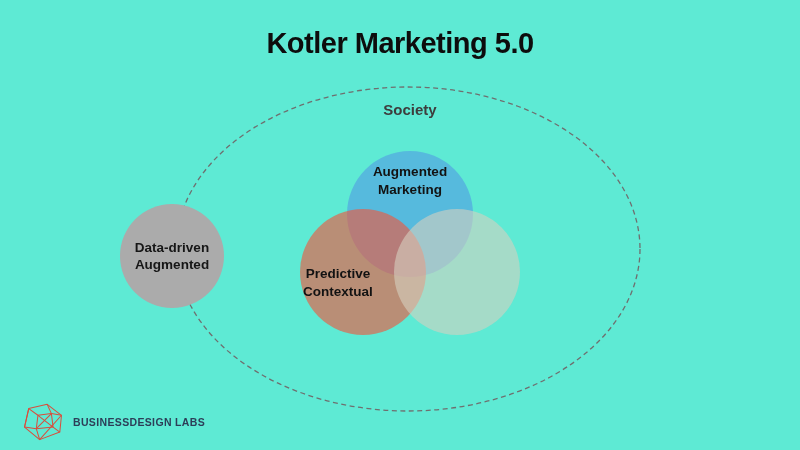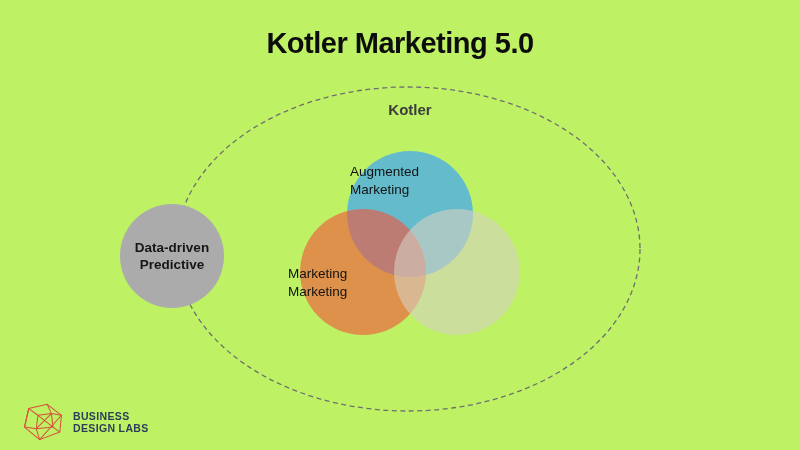--- a/index.html
+++ b/index.html
@@ -1,17 +1,17 @@
 <!DOCTYPE html>
 <html><head>
 <meta charset="utf-8">
 <style>
   html,body{margin:0;padding:0;background:#ffffff;}
   .frame{
-    position:relative;width:800px;height:450px;background:#bef264;
+    position:relative;width:800px;height:450px;background:#5eead4;
     font-family:"Liberation Sans",sans-serif;overflow:hidden;
   }
   .page-title{
     position:absolute;top:27px;left:0;width:800px;margin:0;
     text-align:center;font-size:29px;font-weight:700;color:#0d0d0d;
     letter-spacing:-0.5px;
   }
   .ellipse-svg{position:absolute;left:0;top:0;width:800px;height:450px;}
   .env-label{
     position:absolute;font-size:15px;font-weight:700;color:#3d3d3d;
@@ -27,59 +27,59 @@
   }
   .side-circle.left{left:120px;top:204px;}
   .side-circle.right{left:585px;top:205px;}
   .side-circle .lbl{display:block;width:82px;}
   .side-circle.right .lbl{width:70px;}
   .vc{position:absolute;width:126px;height:126px;border-radius:50%;}
   .vc.blue{left:347px;top:151px;background:rgba(85,178,222,0.85);z-index:1;}
   .vc.red{left:300px;top:209px;background:rgba(242,85,60,0.62);z-index:2;}
   .vc.beige{left:394px;top:209px;background:rgba(214,209,191,0.60);z-index:3;}
   .vlabel{
-    position:absolute;z-index:5;text-align:left;font-size:13.5px;
-    font-weight:400;color:#121212;line-height:1.3;
+    position:absolute;z-index:5;text-align:center;font-size:13.5px;
+    font-weight:700;color:#121212;line-height:1.3;
   }
   .vlabel.aug{left:350px;top:163px;width:120px;}
   .vlabel.pred{left:288px;top:265px;width:100px;}
   .vlabel.ctx{left:413px;top:267px;width:100px;}
   .logo{
     position:absolute;left:22px;top:402px;display:flex;align-items:center;
     gap:9px;
   }
   .logo-text{
-    display:flex;flex-direction:column;font-size:10.5px;font-weight:700;
+    display:flex;flex-direction:row;font-size:10.5px;font-weight:700;
     color:#2D3E58;letter-spacing:0.35px;line-height:12.5px;
   }
 </style>
 </head>
 <body>
 
 <div class="frame">
 
   <h1 class="page-title">Kotler Marketing 5.0</h1>
 
   <svg class="ellipse-svg" viewBox="0 0 800 450" aria-hidden="true">
     <ellipse cx="408" cy="249" rx="232" ry="162" fill="none" stroke="#6F6F6F" stroke-width="1.3" stroke-dasharray="5 3.5"></ellipse>
   </svg>
 
-  <div class="env-label society">Kotler</div>
+  <div class="env-label society">Society</div>
 
   <div class="side-circle left">
-    <span class="lbl">Data-driven Predictive</span>
+    <span class="lbl">Data-driven Augmented</span>
   </div>
 
 
   <div class="vc blue"></div>
   <div class="vc red"></div>
   <div class="vc beige"></div>
 
   <div class="vlabel aug">Augmented Marketing</div>
-  <div class="vlabel pred">Marketing Marketing</div>
+  <div class="vlabel pred">Predictive Contextual</div>
 
   <div class="logo">
     <svg width="42" height="40" viewBox="0 0 50 46" aria-hidden="true">
       <g fill="none" stroke="#D94D3C" stroke-width="1.2" stroke-linejoin="round">
         <polygon points="8,7 30,2 47,15 45,35 21,44 3,29"></polygon>
         <polygon points="19,15 35,13 37,29 17,31"></polygon>
         <line x1="8" y1="7" x2="19" y2="15"></line>
         <line x1="30" y1="2" x2="35" y2="13"></line>
         <line x1="47" y1="15" x2="35" y2="13"></line>
         <line x1="45" y1="35" x2="37" y2="29"></line>

